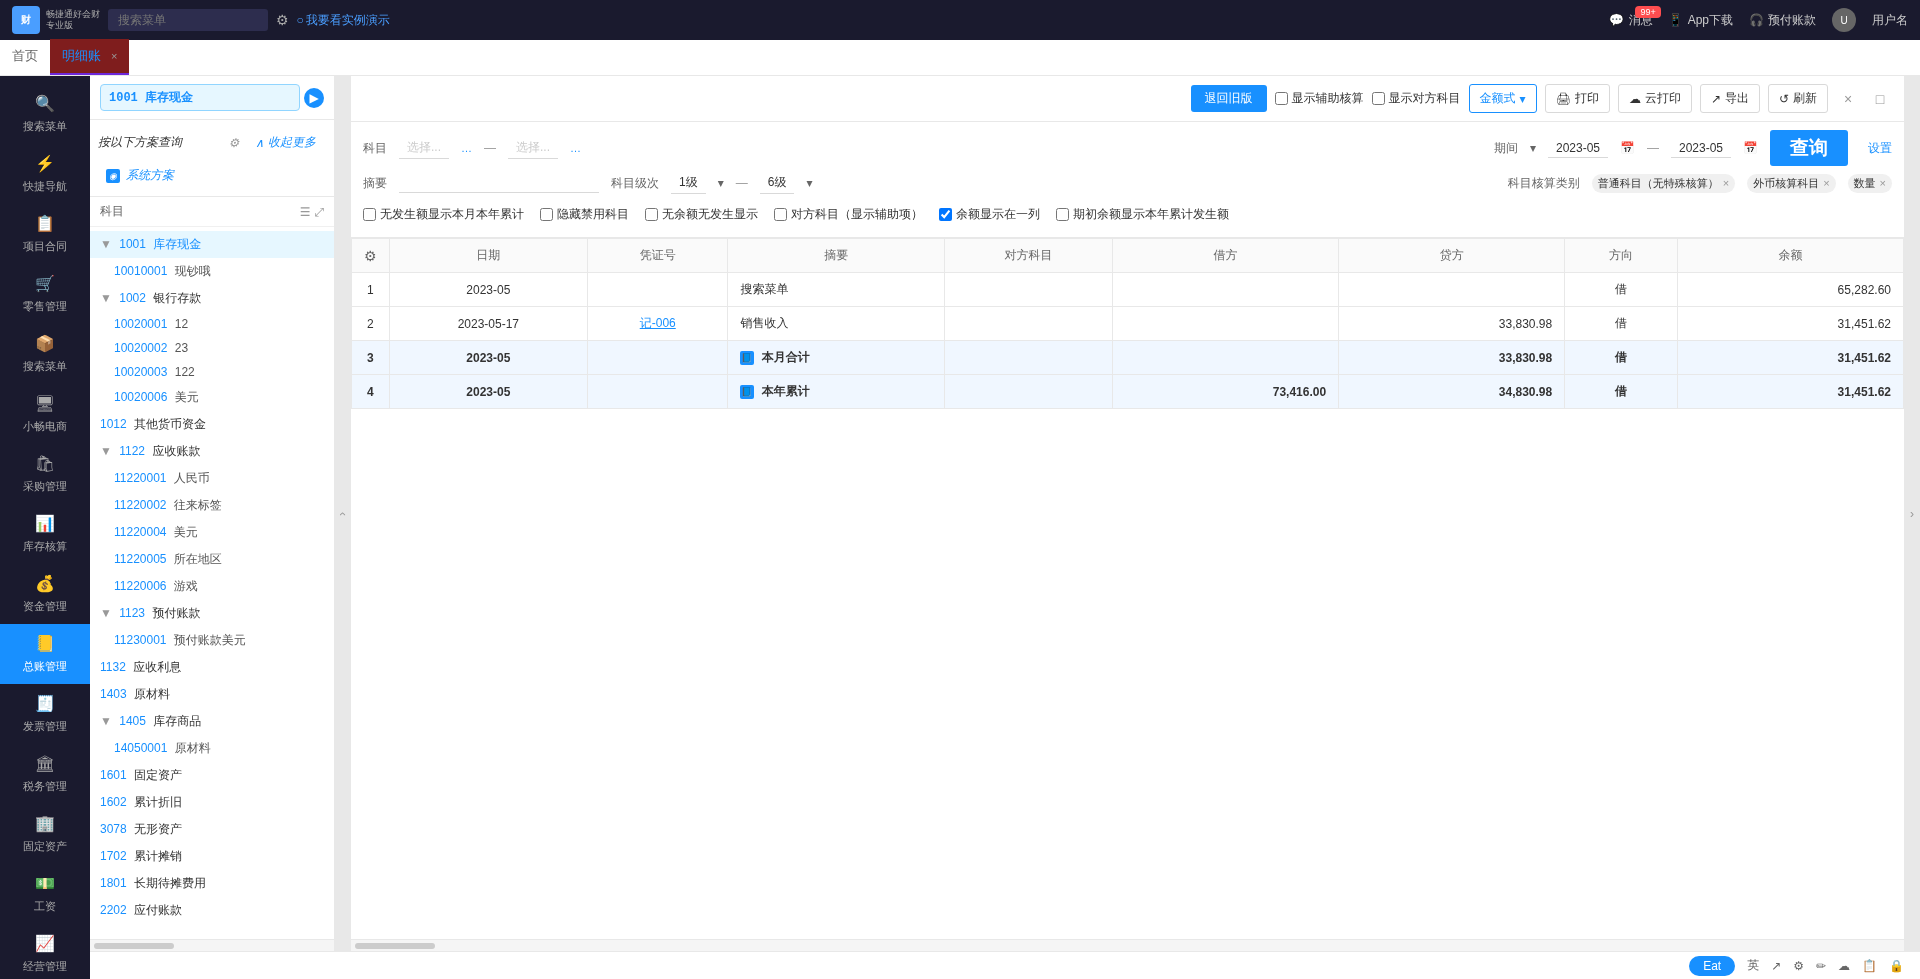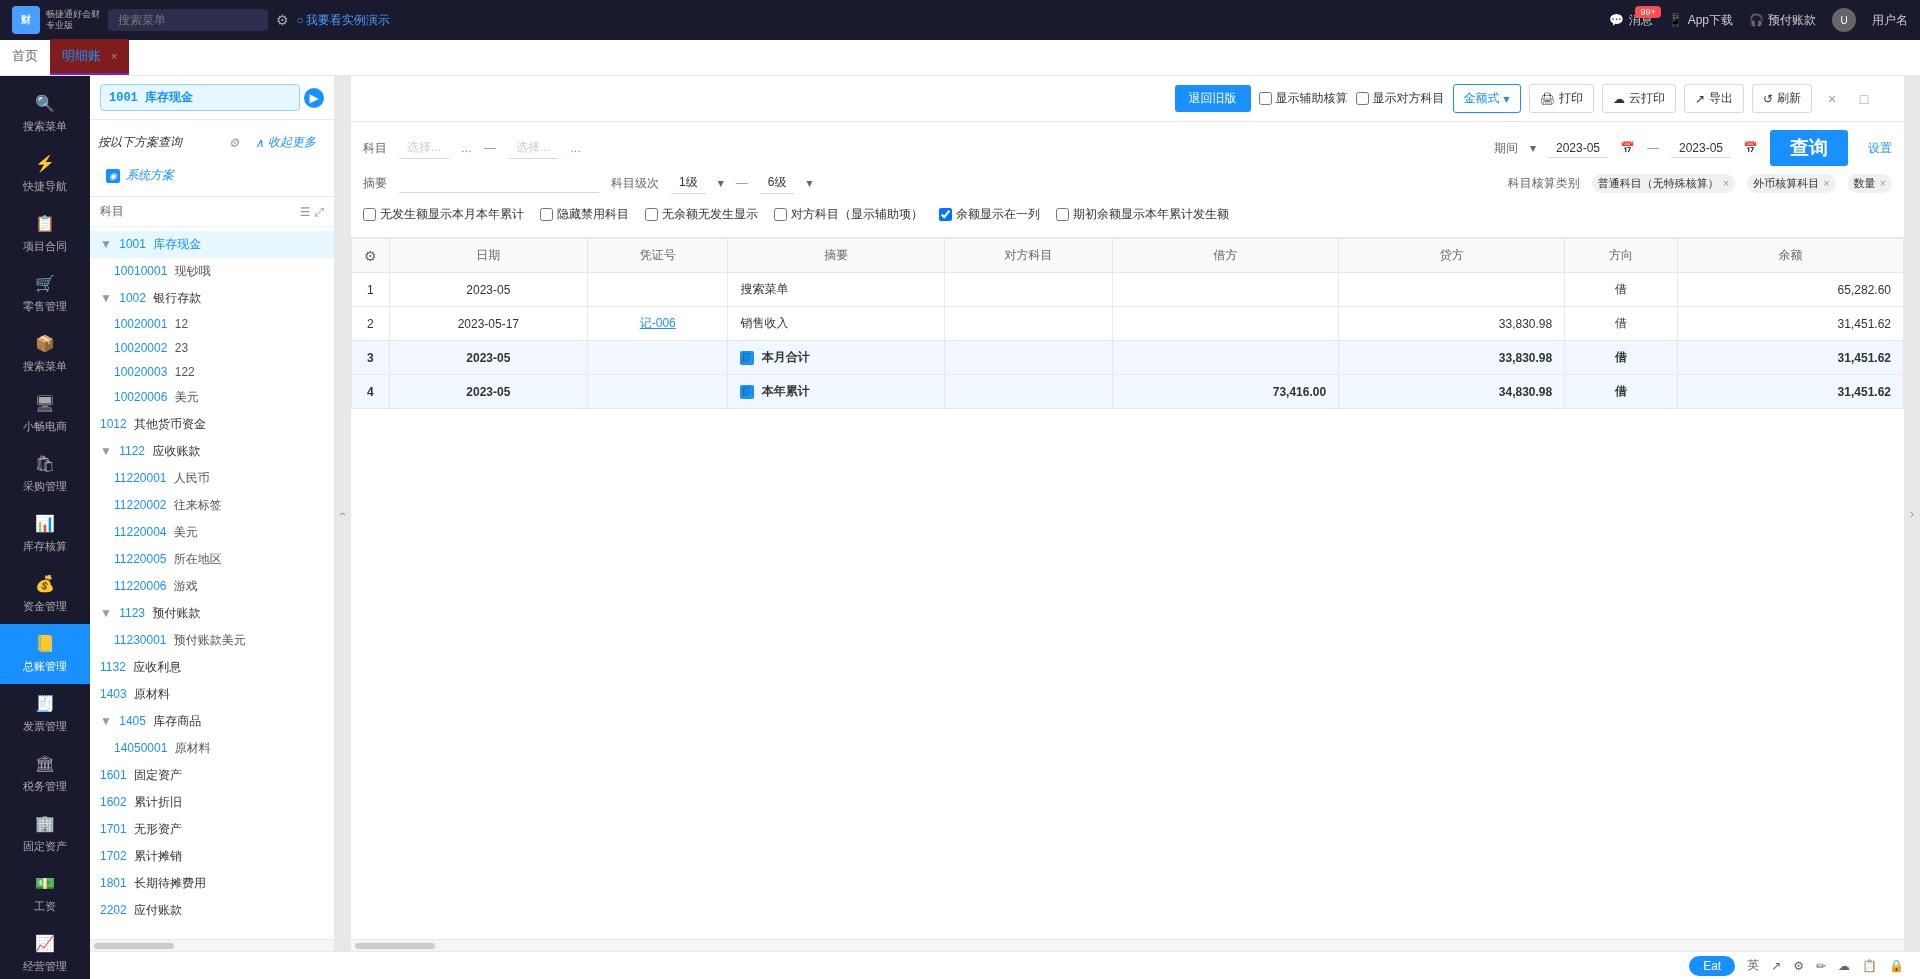--- a/index.html
+++ b/index.html
@@ -48,21 +48,21 @@
     .tree-node.selected { background: #e6f7ff; color: #1890ff; }
     .tree-node.parent { font-weight: normal; padding-left: 10px; }
     .tree-node.child { padding-left: 24px; color: #555; }
     .tree-node .arrow { margin-right: 4px; color: #999; }
     .tree-node .code { color: #1890ff; margin-right: 4px; }
 
     
     .right-content { flex: 1; display: flex; flex-direction: column; overflow: hidden; }
 
     
-    .toolbar { background: #fff; padding: 8px 28px; border-bottom: 1px solid #e8e8e8; display: flex; align-items: center; justify-content: space-between; }
+    .toolbar { background: #fff; padding: 8px 12px; border-bottom: 1px solid #e8e8e8; display: flex; align-items: center; justify-content: space-between; }
     .toolbar-left { display: flex; align-items: center; gap: 8px; }
     .toolbar-right { display: flex; align-items: center; gap: 8px; }
     .btn-primary { background: #1890ff; color: white; border: none; padding: 5px 14px; border-radius: 3px; cursor: pointer; font-size: 12px; }
     .btn-default { background: white; color: #333; border: 1px solid #d9d9d9; padding: 5px 10px; border-radius: 3px; cursor: pointer; font-size: 12px; display: flex; align-items: center; gap: 4px; }
     .btn-close { width: 24px; height: 24px; display: flex; align-items: center; justify-content: center; cursor: pointer; color: #999; font-size: 14px; }
     .checkbox-group { display: flex; align-items: center; gap: 4px; font-size: 12px; }
     .checkbox-group input { margin: 0; }
     .format-dropdown { background: white; border: 1px solid #d9d9d9; padding: 5px 10px; border-radius: 3px; cursor: pointer; font-size: 12px; display: flex; align-items: center; gap: 4px; color: #1890ff; border-color: #1890ff; }
 
     
@@ -365,21 +365,21 @@
           </div>
           <div class="tree-node parent">
             <span class="code">1601</span>
             <span>固定资产</span>
           </div>
           <div class="tree-node parent">
             <span class="code">1602</span>
             <span>累计折旧</span>
           </div>
           <div class="tree-node parent">
-            <span class="code">1701</span>
+            <span class="code">3078</span>
             <span>无形资产</span>
           </div>
           <div class="tree-node parent">
             <span class="code">1702</span>
             <span>累计摊销</span>
           </div>
           <div class="tree-node parent">
             <span class="code">1801</span>
             <span>长期待摊费用</span>
           </div>

